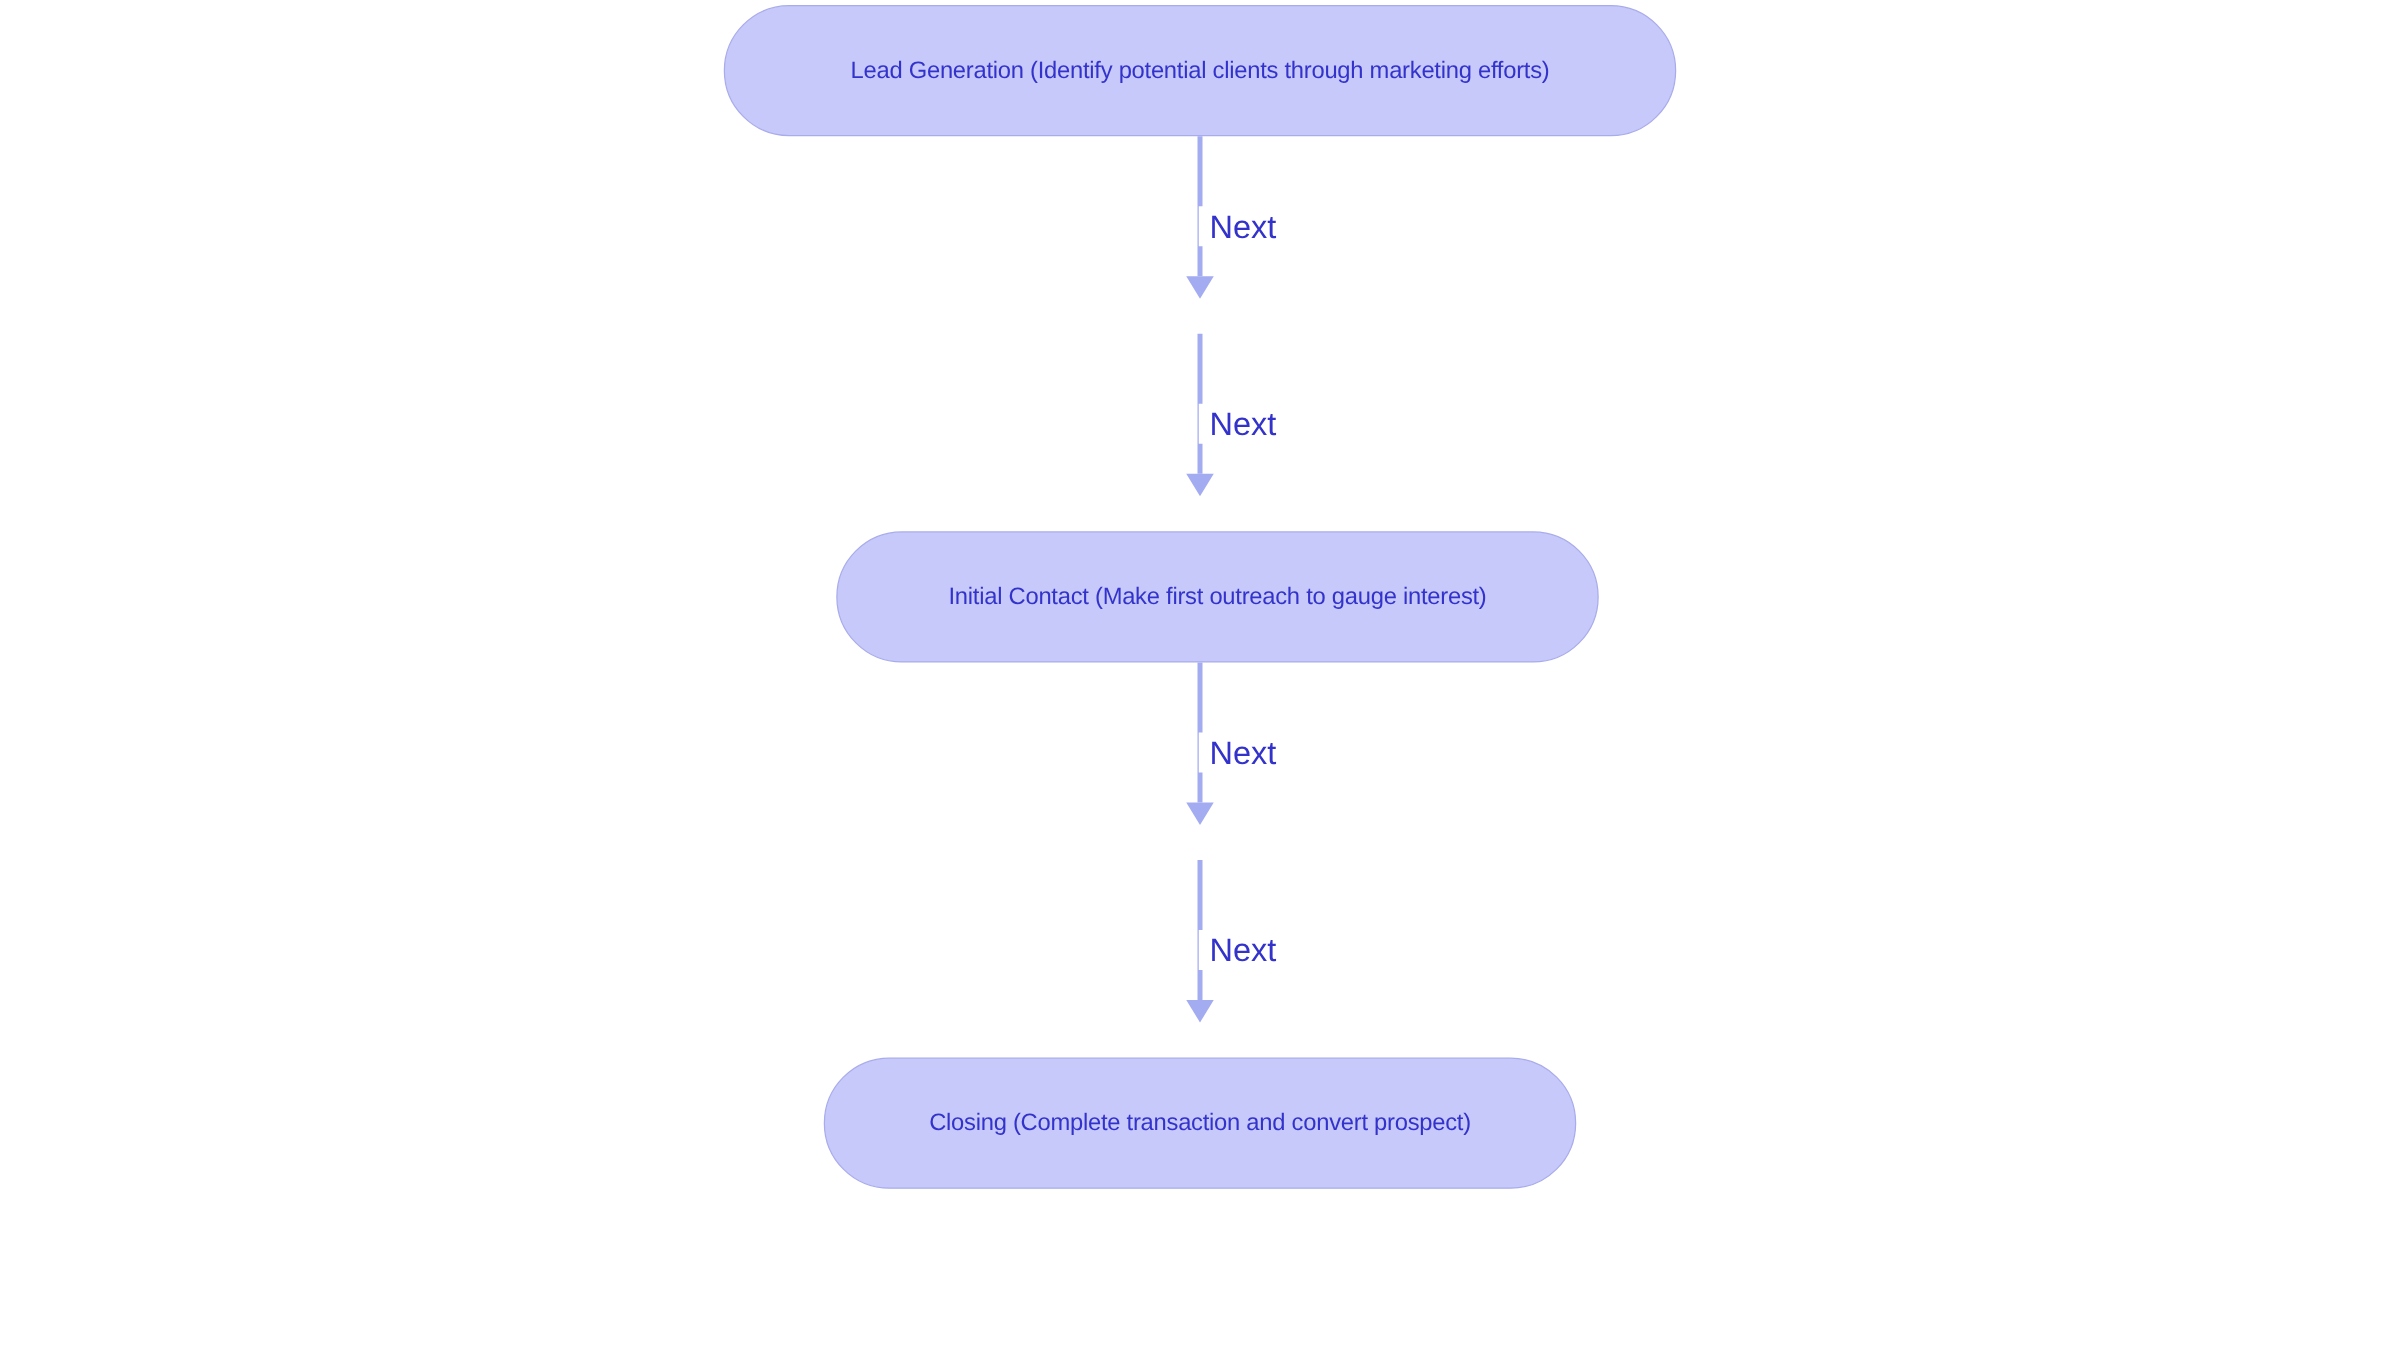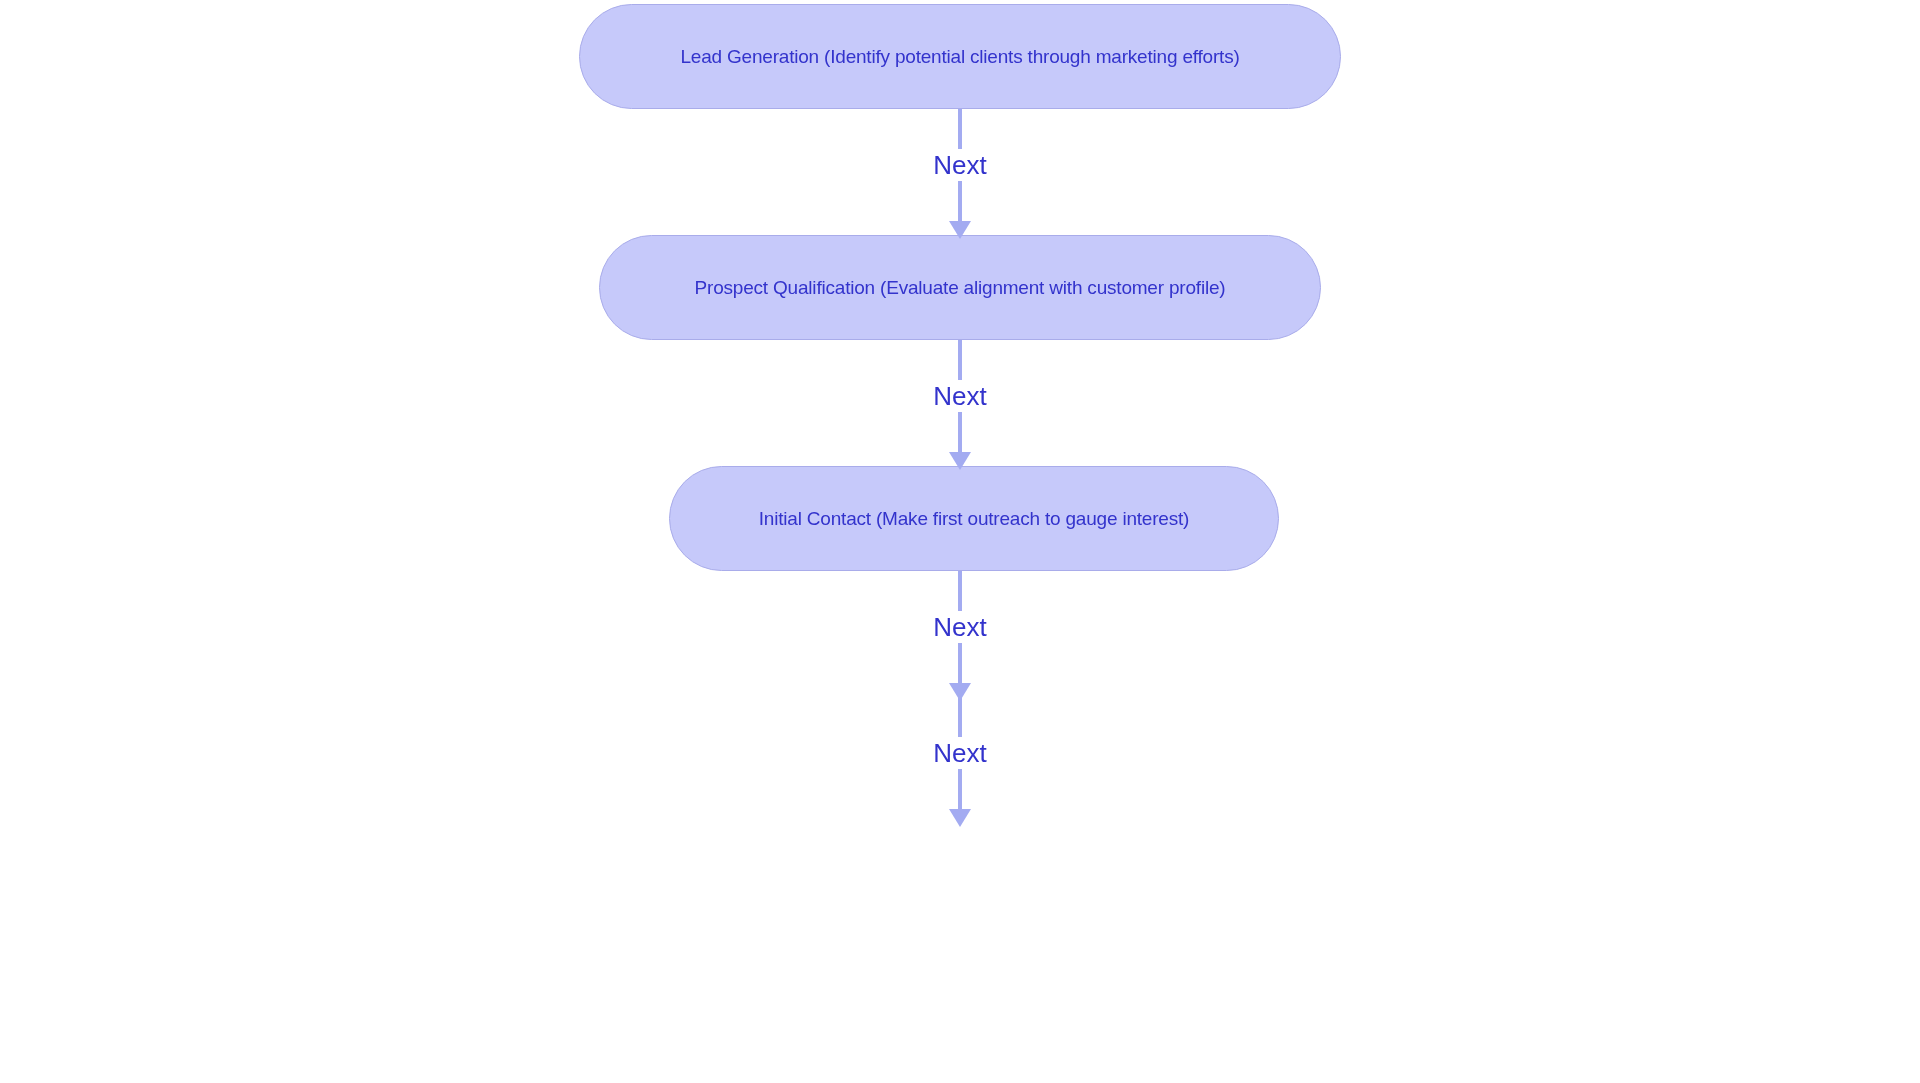--- a/index.html
+++ b/index.html
@@ -43,25 +43,25 @@
     font-weight: 400;
     letter-spacing: -0.2px;
     white-space: nowrap;
     line-height: 1;
     padding: 0 26px;
   }
 
   .connector {
     position: relative;
     width: 140px;
-    height: 126px;
+    height: 158px;
     flex: 0 0 auto;
     display: flex;
     align-items: center;
-    justify-content: center;
+    justify-content: flex-end;
   }
 
   .connector-line {
     position: absolute;
     left: 50%;
     top: 0;
     transform: translateX(-50%);
     width: 4px;
     height: 112px;
     background: #a3abf1;
@@ -110,23 +110,20 @@
   <div class="node n0">
     <span class="node-label">Lead Generation (Identify potential clients through marketing efforts)</span>
   </div>
 
   <div class="connector">
     <span class="connector-line"></span>
     <span class="connector-head"></span>
     <span class="connector-label">Next</span>
   </div>
 
-  <div class="node n1">
-    <span class="node-label">Prospect Qualification (Evaluate alignment with customer profile)</span>
-  </div>
 
   <div class="connector">
     <span class="connector-line"></span>
     <span class="connector-head"></span>
     <span class="connector-label">Next</span>
   </div>
 
   <div class="node n2">
     <span class="node-label">Initial Contact (Make first outreach to gauge interest)</span>
   </div>
@@ -137,14 +134,17 @@
     <span class="connector-label">Next</span>
   </div>
 
 
   <div class="connector">
     <span class="connector-line"></span>
     <span class="connector-head"></span>
     <span class="connector-label">Next</span>
   </div>
 
+  <div class="node n4">
+    <span class="node-label">Closing (Complete transaction and convert prospect)</span>
+  </div>
 
 </div>
 
 </body></html>

